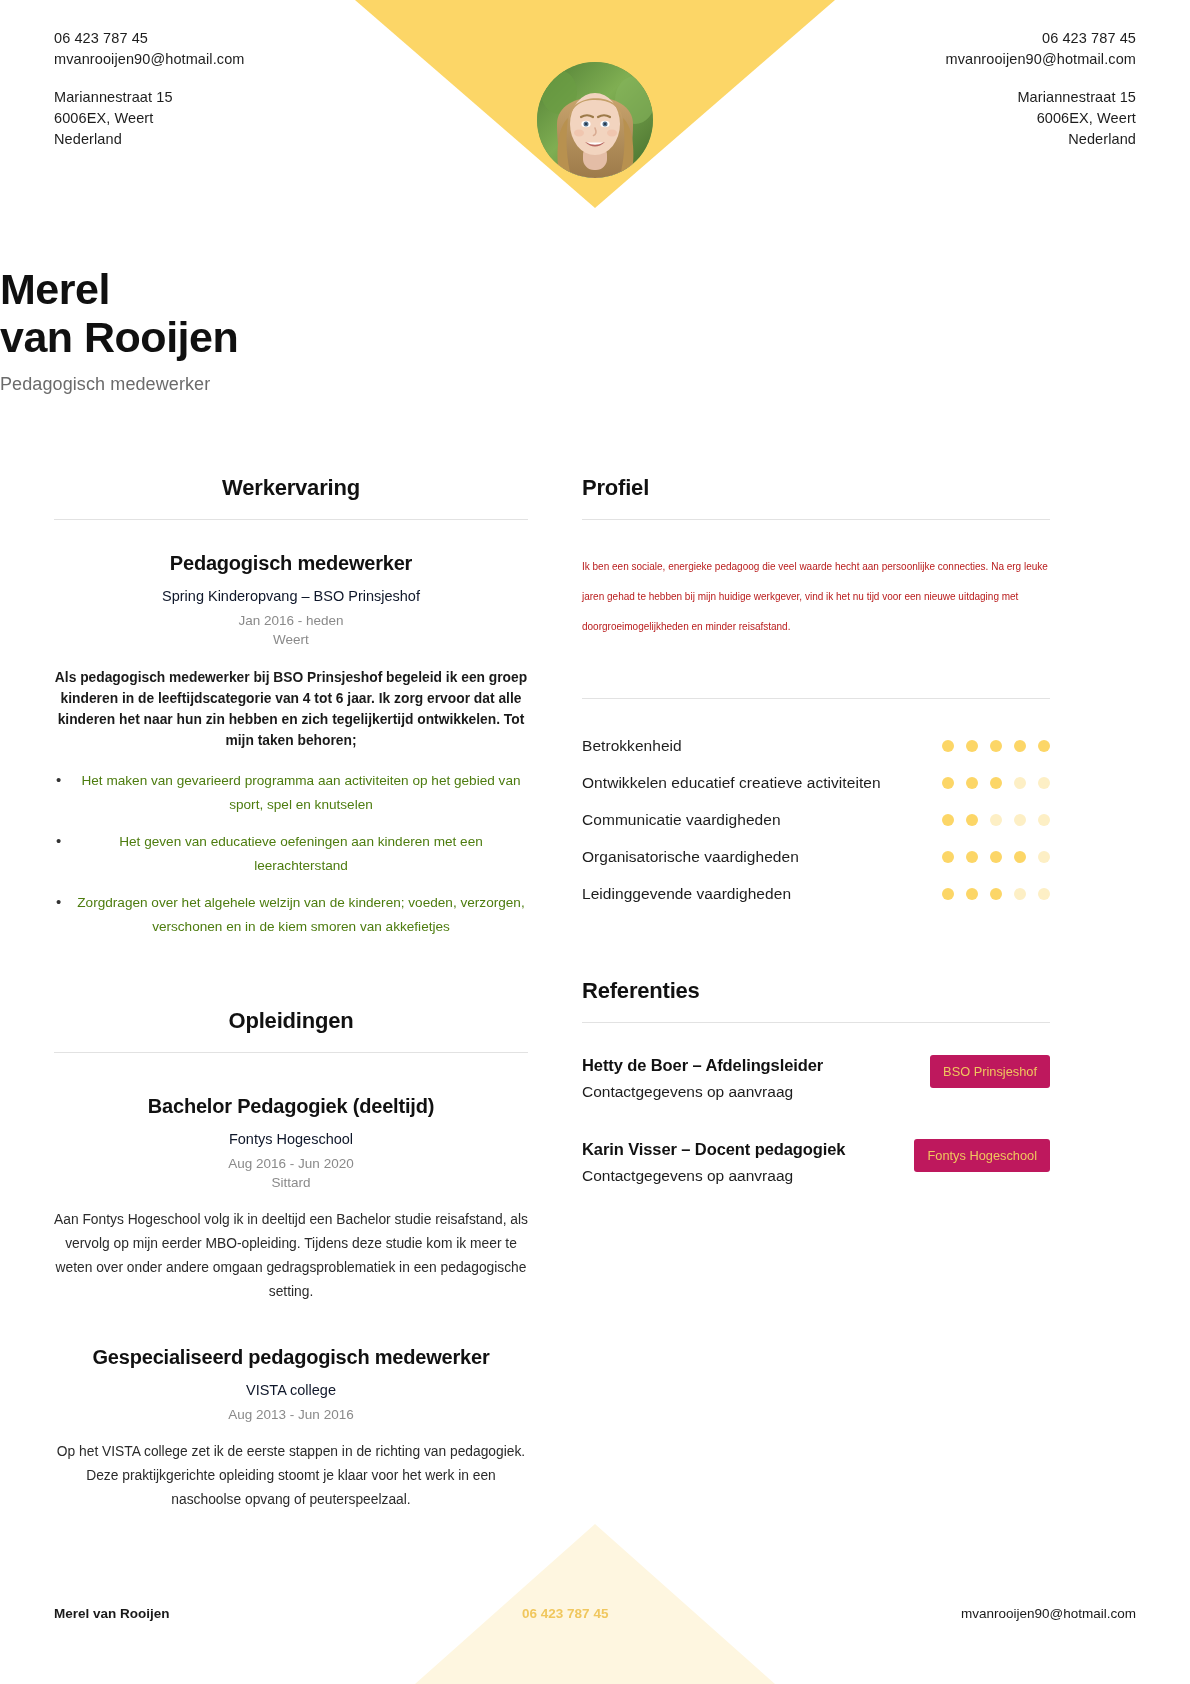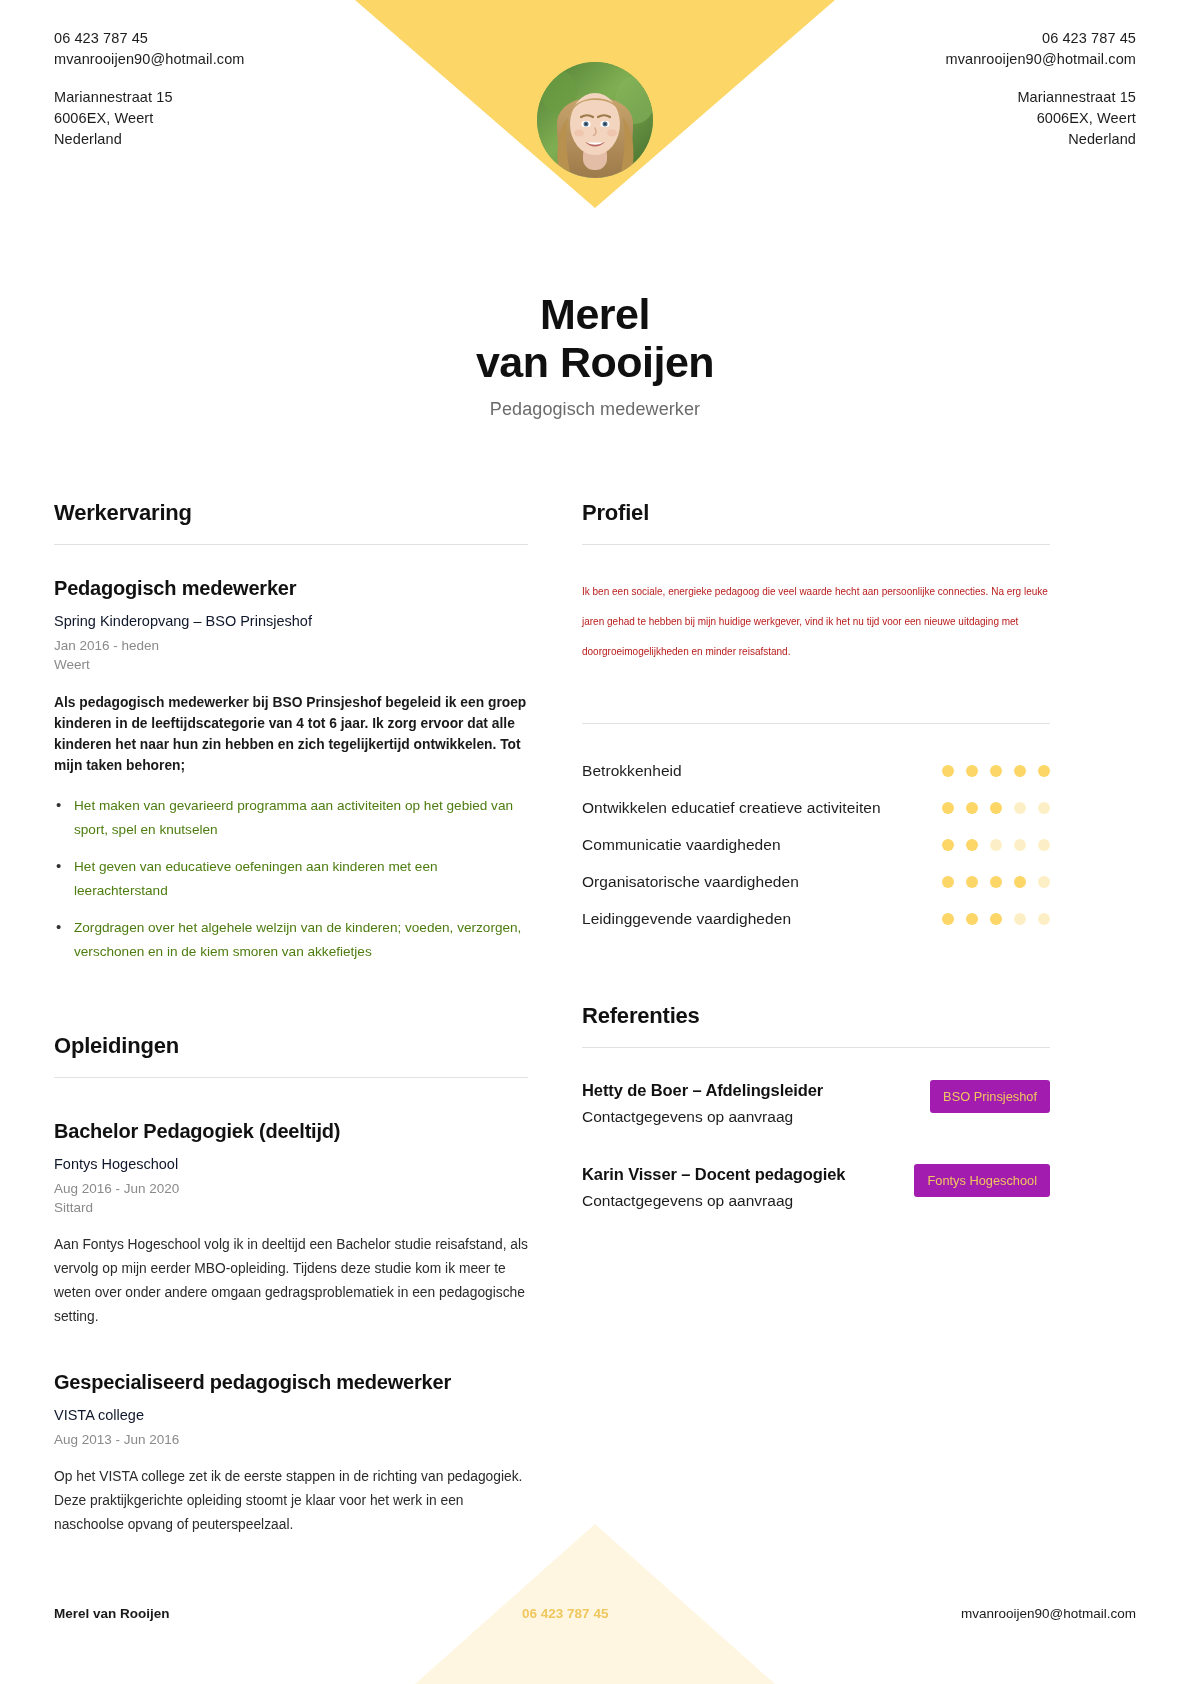--- a/index.html
+++ b/index.html
@@ -69,22 +69,22 @@
     height: 116px;
     border-radius: 50%;
     overflow: hidden;
     z-index: 4;
     background: #6d9a4a;
   }
   .avatar svg { display: block; width: 116px; height: 116px; }
 
   
   .name-block {
-    text-align: center;
-    margin-top: 75px;
+    text-align: left;
+    margin-top: 50px;
   }
   .name {
     font-size: 43px;
     font-weight: 800;
     line-height: 48px;
     letter-spacing: -0.5px;
     color: #101010;
   }
   .job-title {
     margin-top: 13px;
@@ -93,21 +93,21 @@
     letter-spacing: 0.1px;
   }
 
   
   .columns {
     display: flex;
     margin-top: 80px;
     padding: 0 54px;
     gap: 54px;
   }
-  .col-left  { width: 474px; flex: none; }
+  .col-left  { width: 474px; flex: none; text-align: center; }
   .col-right { width: 468px; flex: none; }
 
   .section { margin-bottom: 0; }
 
   .section-title {
     font-size: 22px;
     font-weight: 800;
     letter-spacing: -0.2px;
     color: #111111;
     padding-bottom: 18px;
@@ -223,21 +223,21 @@
     line-height: 24px;
   }
   .ref-sub {
     margin-top: 4px;
     font-size: 15.5px;
     color: #1d1d1d;
     line-height: 22px;
   }
   .ref-badge {
     flex: none;
-    background: #a21caf;
+    background: #be185d;
     color: #F0C75E;
     font-size: 12.8px;
     padding: 9px 13px;
     border-radius: 3px;
     white-space: nowrap;
     margin-top: 2px;
   }
 
   
   .footer {

